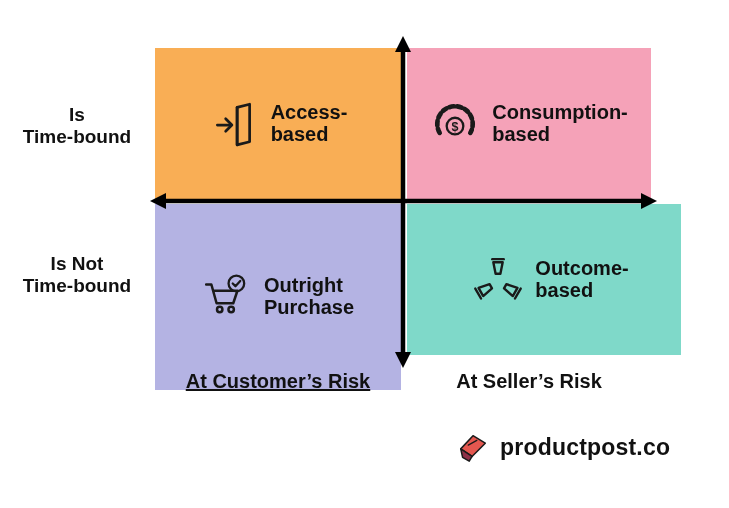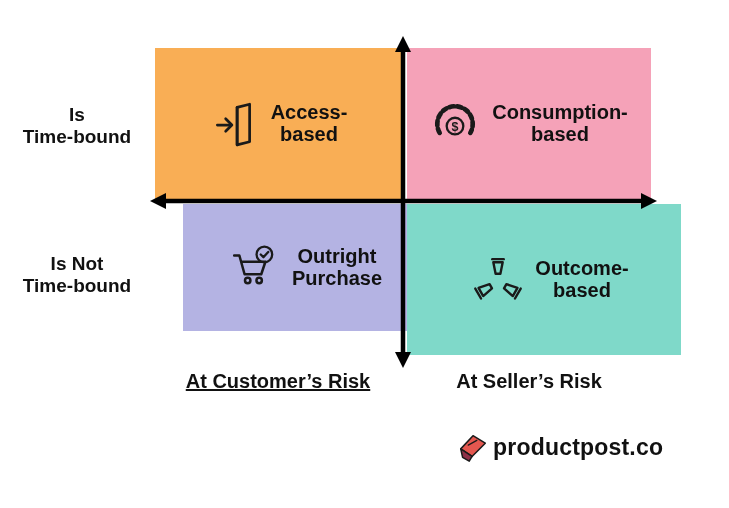--- a/index.html
+++ b/index.html
@@ -17,31 +17,30 @@
     position: absolute;
     display: flex;
     align-items: center;
     justify-content: center;
     gap: 12px;
     padding: 6px;
     box-sizing: border-box;
   }
   .quad-tl { left: 155px; top: 48px;  width: 246px; height: 151px; background: var(--access-bg); }
   .quad-tr { left: 407px; top: 48px;  width: 244px; height: 151px; background: var(--consumption-bg); }
-  .quad-bl { left: 155px; top: 204px; width: 246px; height: 127px; background: var(--outright-bg); margin-left: 28px; }
+  .quad-bl { left: 155px; top: 204px; width: 246px; height: 186px; background: var(--outright-bg); }
   .quad-br { left: 407px; top: 204px; width: 274px; height: 151px; background: var(--outcome-bg); padding-left: 20px; }
 
   .icon { width: 50px; height: 50px; flex: 0 0 auto; display: inline-block; }
   .icon svg { width: 100%; height: 100%; display: block; }
 
   .label {
     font-weight: 700;
     font-size: 20px;
     line-height: 1.08;
-    text-align: center;
     color: var(--text);
   }
   .label .l1, .label .l2 { display: block; }
 
   
   .axis-label {
     position: absolute;
     font-weight: 700;
     font-size: 19px;
     line-height: 1.15;
@@ -61,21 +60,21 @@
     pointer-events: none;
   }
 
   
   .branding {
     position: absolute;
     left: 456px;
     top: 430px;
     display: flex;
     align-items: center;
-    gap: 3px;
+    gap: 10px;
   }
   .branding .logo { width: 34px; height: 34px; display: inline-block; }
   .branding .logo svg { width: 100%; height: 100%; display: block; }
   .branding .site {
     font-weight: 700;
     font-size: 23px;
     color: var(--text);
     letter-spacing: 0.2px;
   }
 </style>

